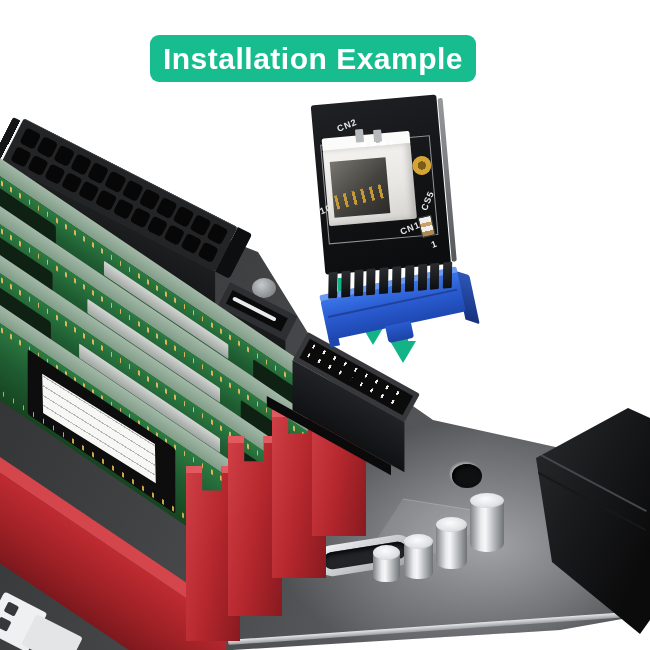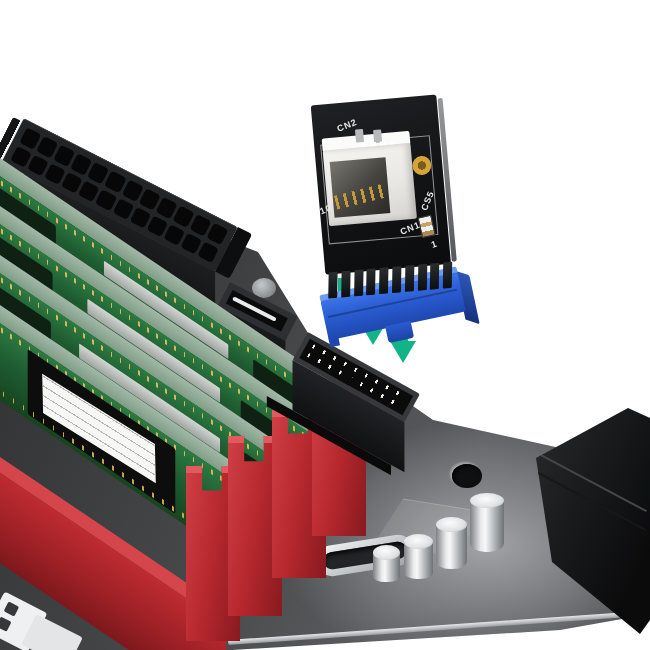--- a/index.html
+++ b/index.html
@@ -336,14 +336,17 @@
         <i></i>
         <i></i>
         <i></i>
         <i></i>
         <i></i>
         <i></i>
         <i></i>
     </div>
   </div>
 
+  <div class="abs banner">
+    <span>Installation Example</span>
+  </div>
 
 </div>
 
 </body></html>

